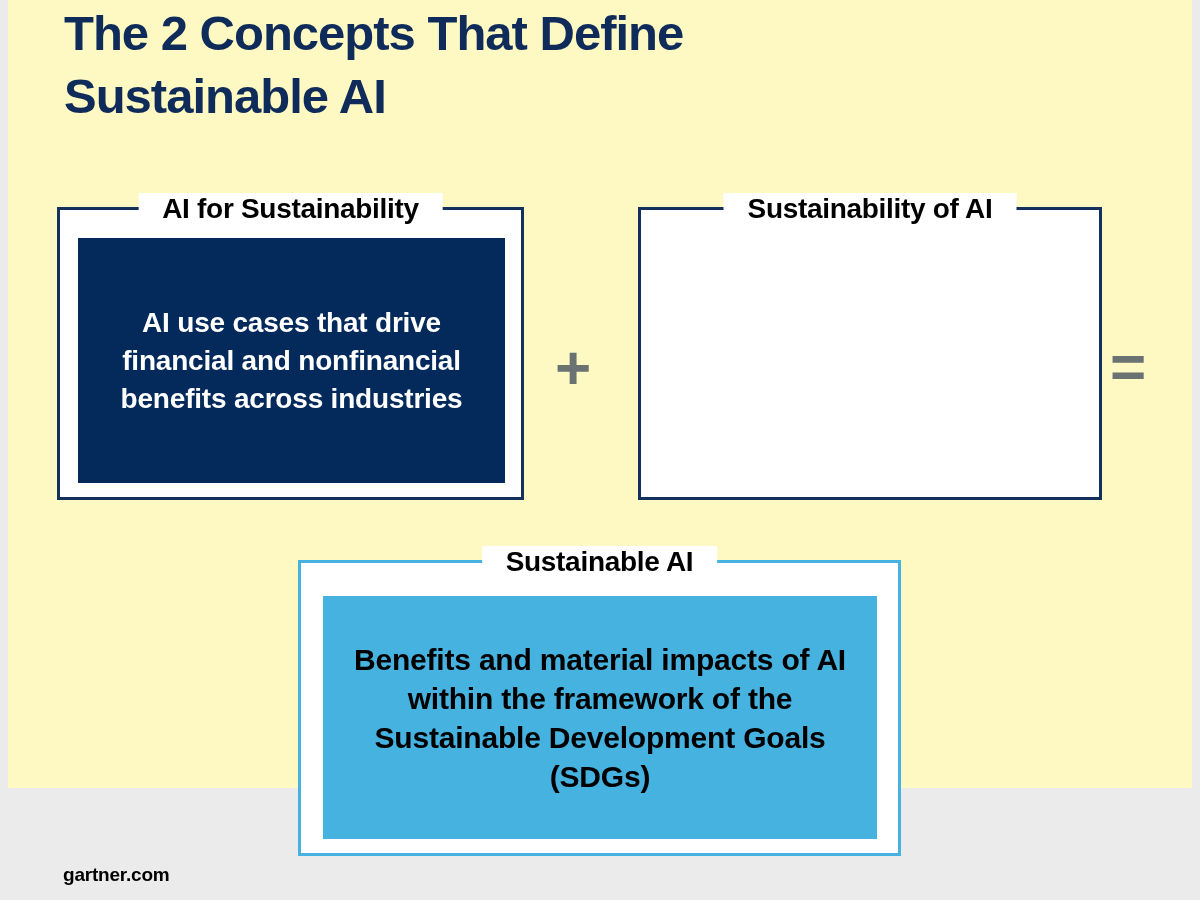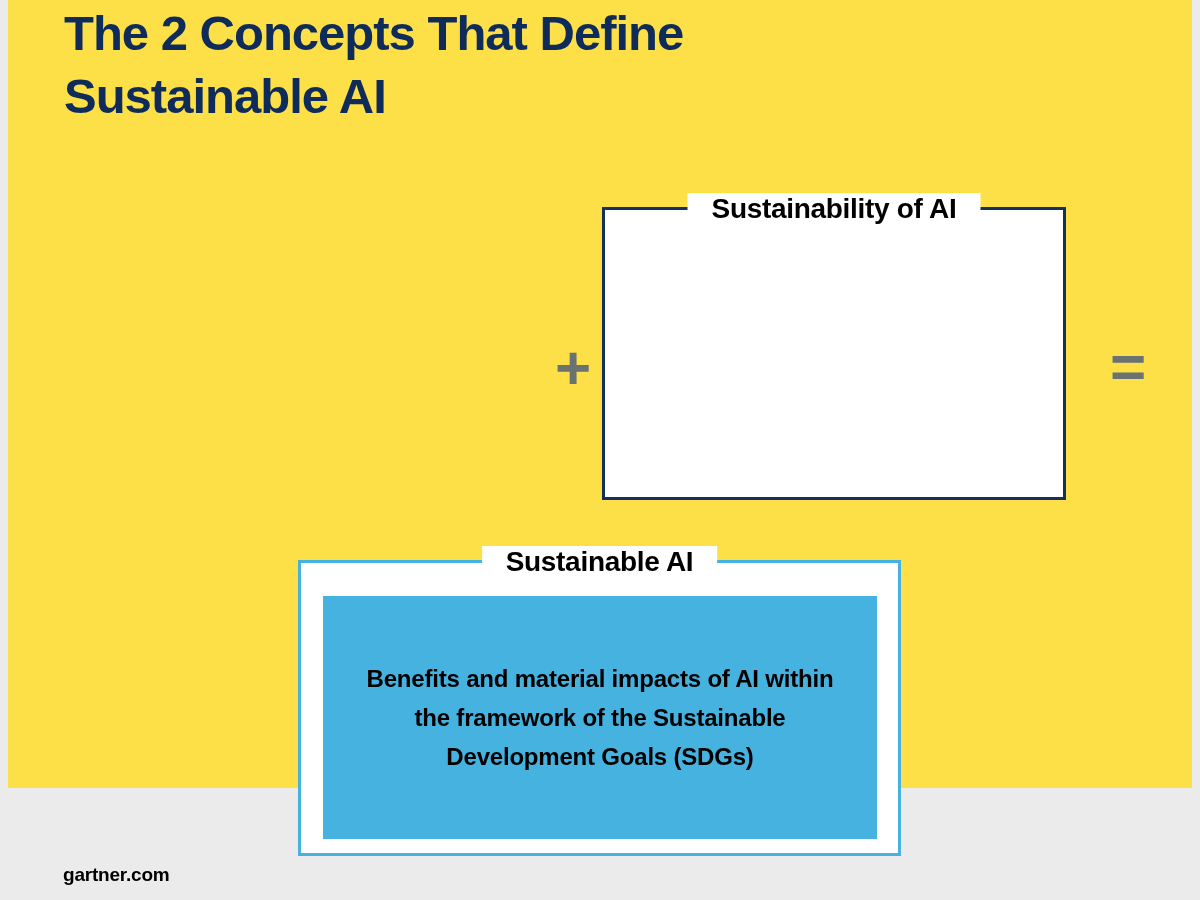--- a/index.html
+++ b/index.html
@@ -14,21 +14,21 @@
   html, body {
     width: 1200px; height: 900px;
     font-family: "Liberation Sans", sans-serif;
     background: var(--page-edge-gray);
     overflow: hidden;
   }
   .canvas {
     position: absolute;
     left: 8px; top: 0;
     width: 1184px; height: 788px;
-    background: #fde047;
+    background: #fef9c3;
   }
   .page-title {
     position: absolute;
     left: 56px; top: 2px;
     width: 1000px;
     font-size: 49px;
     font-weight: 800;
     letter-spacing: -1px;
     line-height: 63px;
     color: var(--title-navy);
@@ -66,21 +66,21 @@
     background: var(--navy);
     color: #ffffff;
     font-size: 28px;
     line-height: 38px;
     left: 18px; right: 16px; top: 28px; bottom: 14px;
     padding: 0 28px;
   }
   .concept-fill.blue {
     background: var(--light-blue);
     color: #000000;
-    font-size: 24px;
+    font-size: 30px;
     line-height: 39px;
     left: 22px; right: 21px; top: 33px; bottom: 14px;
     padding: 12px 30px;
   }
   .operator {
     position: absolute;
     width: 64px;
     height: 64px;
     text-align: center;
     font-size: 62px;
@@ -100,26 +100,32 @@
 </head>
 <body>
 
 <div class="canvas">
 
   <div class="page-title">
     <div>The 2 Concepts That Define</div>
     <div>Sustainable AI</div>
   </div>
 
+  <div class="concept-box" style="left:49px; top:207px; width:467px; height:293px;">
+    <div class="concept-label">AI for Sustainability</div>
+    <div class="concept-fill navy">
+      <span>AI use cases that drive financial and nonfinancial benefits across industries</span>
+    </div>
+  </div>
 
   <div class="operator" style="left:533px; top:337px;">
     <span>+</span>
   </div>
 
-  <div class="concept-box" style="left:594px; top:207px; width:464px; height:293px;padding-left:24px;">
+  <div class="concept-box" style="left:630px; top:207px; width:464px; height:293px;padding-left:24px;">
     <div class="concept-label">Sustainability of AI</div>
   </div>
 
   <div class="operator" style="left:1088px; top:336px;">
     <span>=</span>
   </div>
 
   <div class="concept-box blue" style="left:290px; top:560px; width:603px; height:296px;">
     <div class="concept-label">Sustainable AI</div>
     <div class="concept-fill blue">

